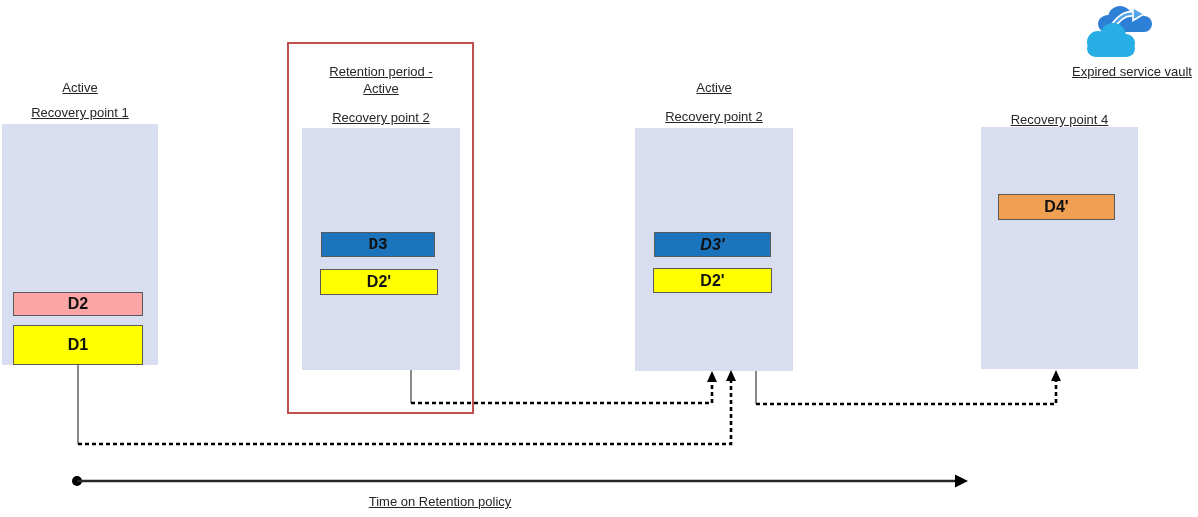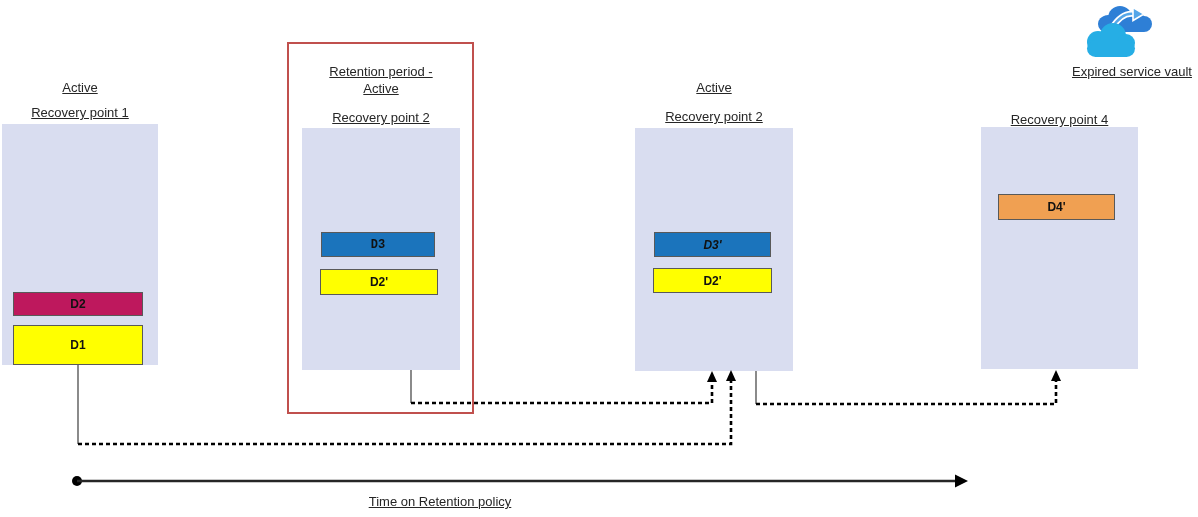--- a/index.html
+++ b/index.html
@@ -11,21 +11,21 @@
   .lbl{position:absolute;font-size:13px;line-height:16px;text-align:center;color:#262626;text-decoration:underline;}
   .col{
     position:absolute;background:#d9ddf0;
   }
   .highlight-frame{
     position:absolute;left:287px;top:42px;width:183px;height:368px;
     border:2px solid #c0504d;background:transparent;
   }
   .item{
     position:absolute;display:flex;align-items:center;justify-content:center;
-    font-size:12px;font-weight:bold;color:#111;border:1px solid #595959;
+    font-size:16px;font-weight:bold;color:#111;border:1px solid #595959;
     box-sizing:border-box;
   }
   
   .box-c1-i0{left:13px;top:292px;width:130px;height:24px;}
   .box-c1-i1{left:13px;top:325px;width:130px;height:40px;}
   .box-c2-i0{left:321px;top:232px;width:114px;height:25px;font-family:Liberation Mono, monospace;}
   .box-c2-i1{left:320px;top:269px;width:118px;height:26px;}
   .box-c3-i0{left:654px;top:232px;width:117px;height:25px;}
   .box-c3-i1{left:653px;top:268px;width:119px;height:25px;}
   .box-c4-i0{left:998px;top:194px;width:117px;height:26px;}
@@ -58,21 +58,21 @@
 
 <div class="lbl status-c2a">Retention period -</div>
 <div class="lbl status-c2b">Active</div>
 <div class="lbl title-c2">Recovery point 2</div>
 
 <div class="lbl status-c3">Active</div>
 <div class="lbl title-c3">Recovery point 2</div>
 
 <div class="lbl title-c4">Recovery point 4</div>
 
-<div class="item box-c1-i0" style="background: #be185d;">D2</div>
+<div class="item box-c1-i0" style="background: #fca5a5;">D2</div>
 <div class="item box-c1-i1" style="background: rgb(255, 255, 0);">D1</div>
 <div class="item box-c2-i0" style="background: rgb(27, 116, 188);">D3</div>
 <div class="item box-c2-i1" style="background: rgb(255, 255, 0);">D2'</div>
 <div class="item box-c3-i0" style="background: rgb(27, 116, 188); font-style: italic;">D3'</div>
 <div class="item box-c3-i1" style="background: rgb(255, 255, 0);">D2'</div>
 <div class="item box-c4-i0" style="background: rgb(240, 160, 82);">D4'</div>
 
 <svg class="abs" style="left:1080px;top:2px;" width="92" height="62" viewBox="0 0 92 62">
 
   <g fill="#2e7fd6">

